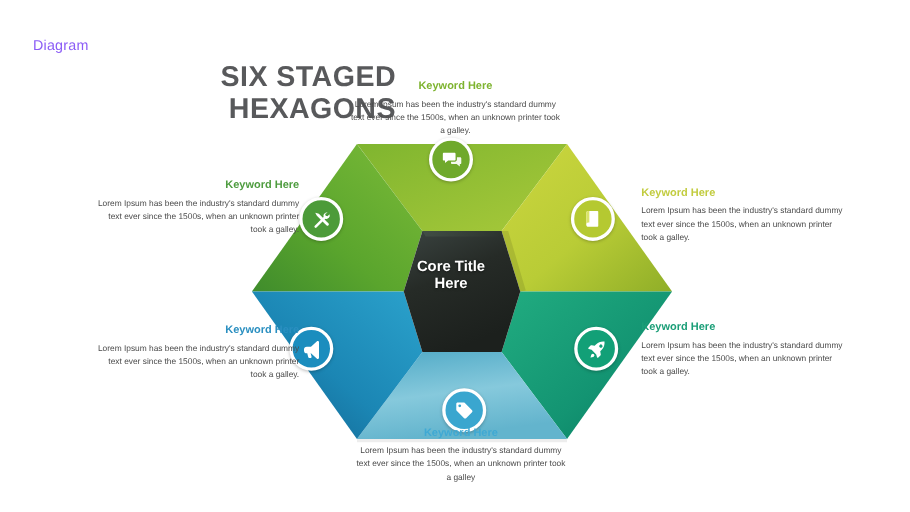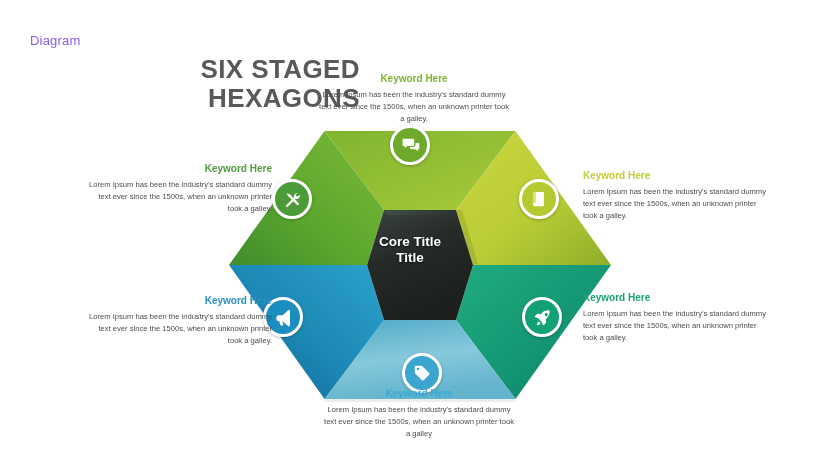--- a/index.html
+++ b/index.html
@@ -218,21 +218,21 @@
     <polygon points="95.5,273 286.5,273 286.5,276 95.5,276" fill="rgba(0,0,0,.07)"></polygon>
 
     <g>
       <polygon points="155,84 227,84 244,139 227,194 155,194 138,139" fill="url(#g-core)"></polygon>
       <polygon points="155,84 227,84 224,89 158,89" fill="url(#g-core-top)" opacity=".55"></polygon>
     </g>
   </svg>
 
   <div id="core-label">
     <span>Core Title</span><br>
-    <span>Title</span>
+    <span>Here</span>
   </div>
 
   <div class="badge" id="badge-top" style="background:#6fa92b">
     <span>
       <svg width="19" height="19" viewBox="0 0 24 24" fill="#ffffff">
         <path d="M3.2 3.6h12.2c.7 0 1.2.6 1.2 1.3v6.4c0 .7-.5 1.3-1.2 1.3H8.1l-3.6 2.7v-2.7H3.2c-.7 0-1.2-.6-1.2-1.3V4.9c0-.7.5-1.3 1.2-1.3z"></path>
         <path d="M20.8 8.9h-2.6v2.6c0 1.4-1.1 2.5-2.4 2.5h-4.4v1.3c0 .7.5 1.3 1.2 1.3h5.3l3.6 2.7v-2.7h.5c.7 0 1.2-.6 1.2-1.3v-5c0-.7-.5-1.4-1.2-1.4z" opacity=".92"></path>
       </svg>
     </span>
   </div>

